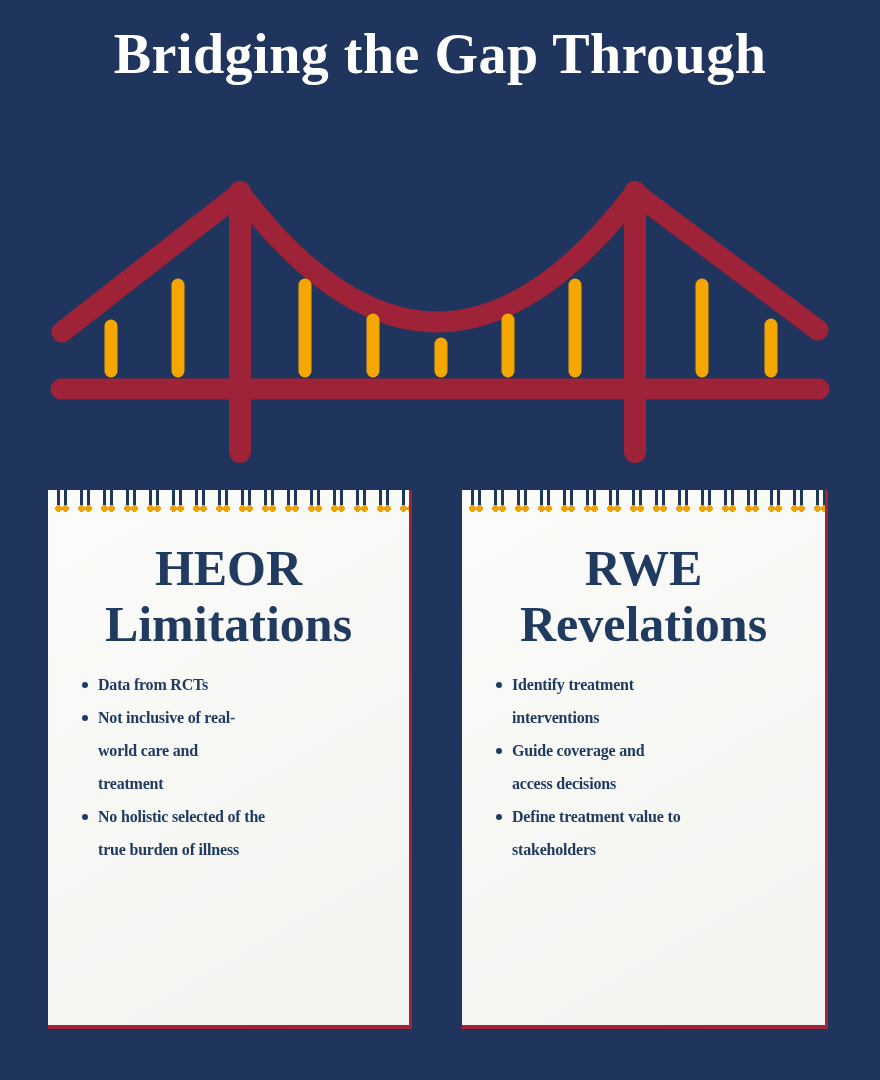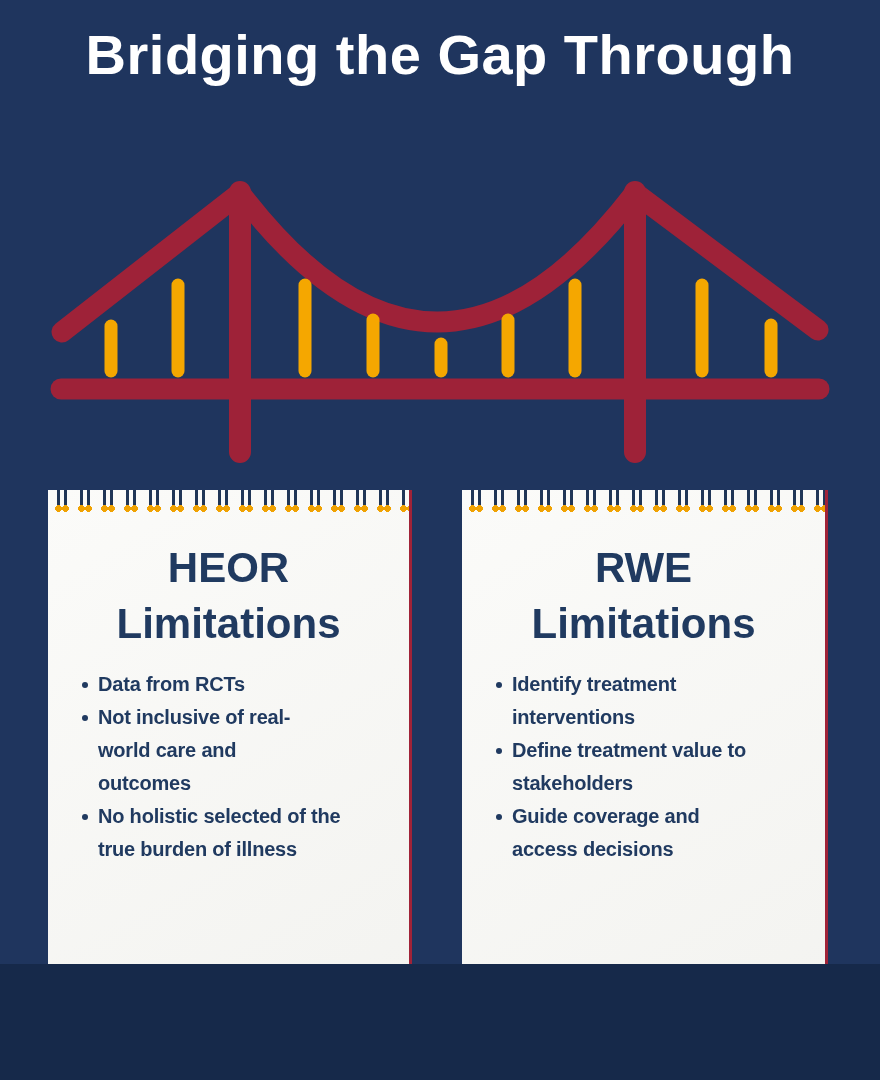--- a/index.html
+++ b/index.html
@@ -1,22 +1,22 @@
 <!DOCTYPE html>
 <html><head>
 <meta charset="utf-8">
 <style>
   html,body{margin:0;padding:0;background:#16294a;}
   .page{
     position:relative;
-    width:880px;height:964px;
+    width:880px;height:1080px;
     margin:0 auto;
     background:#1F355E;
     overflow:hidden;
-    font-family:Liberation Sans, sans-serif;
+    font-family:Liberation Serif, serif;
   }
   .title{
     position:absolute;top:22px;left:0;width:880px;
     text-align:center;
     color:#FFFFFF;
     font-size:56px;line-height:65px;font-weight:bold;
     letter-spacing:0.5px;
   }
   .bridge-svg{position:absolute;top:0;left:0;}
   .card{
@@ -35,35 +35,35 @@
       radial-gradient(3.4px circle at 7.5px 18.5px, #F0A202 96%, rgba(240,162,2,0) 100%),
       radial-gradient(3.4px circle at 14.5px 18.5px, #F0A202 96%, rgba(240,162,2,0) 100%),
       linear-gradient(90deg, rgba(0,0,0,0) 0 6px, #203657 6px 9px, rgba(0,0,0,0) 9px 13px, #203657 13px 16px, rgba(0,0,0,0) 16px 23px);
     background-size:23px 24px,23px 24px,23px 16px;
     background-repeat:repeat-x;
     background-position:3px 0,3px 0,3px 0;
   }
   .card h2{
     margin:26px 6px 0;
     text-align:center;
-    font-size:42px;line-height:56px;
+    font-size:50px;line-height:56px;
     color:#203A60;
     white-space:pre-line;
     font-weight:bold;
   }
   .card ul{
     margin:16px 0 0;
     padding:0 6px 0 33px;
     list-style:none;
   }
   .card li{
     position:relative;
     padding-left:17px;
     color:#203A60;
-    font-size:20px;line-height:33px;
+    font-size:16px;line-height:33px;
     font-weight:bold;
     letter-spacing:-0.2px;
     white-space:pre-line;
   }
   .card li::before{
     content:'';
     position:absolute;left:1px;top:14px;
     width:6px;height:6px;border-radius:50%;
     background:#203A60;
   }
@@ -98,33 +98,33 @@
   </svg>
 
   <div class="card left">
     <div class="binding"></div>
     <h2>HEOR
 Limitations</h2>
     <ul>
       <li>Data from RCTs</li>
       <li>Not inclusive of real-
 world care and
-outcomes</li>
+treatment</li>
       <li>No holistic selected of the
 true burden of illness</li>
     </ul>
   </div>
 
   <div class="card right">
     <div class="binding"></div>
     <h2>RWE
-Limitations</h2>
+Revelations</h2>
     <ul>
       <li>Identify treatment
 interventions</li>
+      <li>Guide coverage and
+access decisions</li>
       <li>Define treatment value to
 stakeholders</li>
-      <li>Guide coverage and
-access decisions</li>
     </ul>
   </div>
 
 </div>
 
 </body></html>

